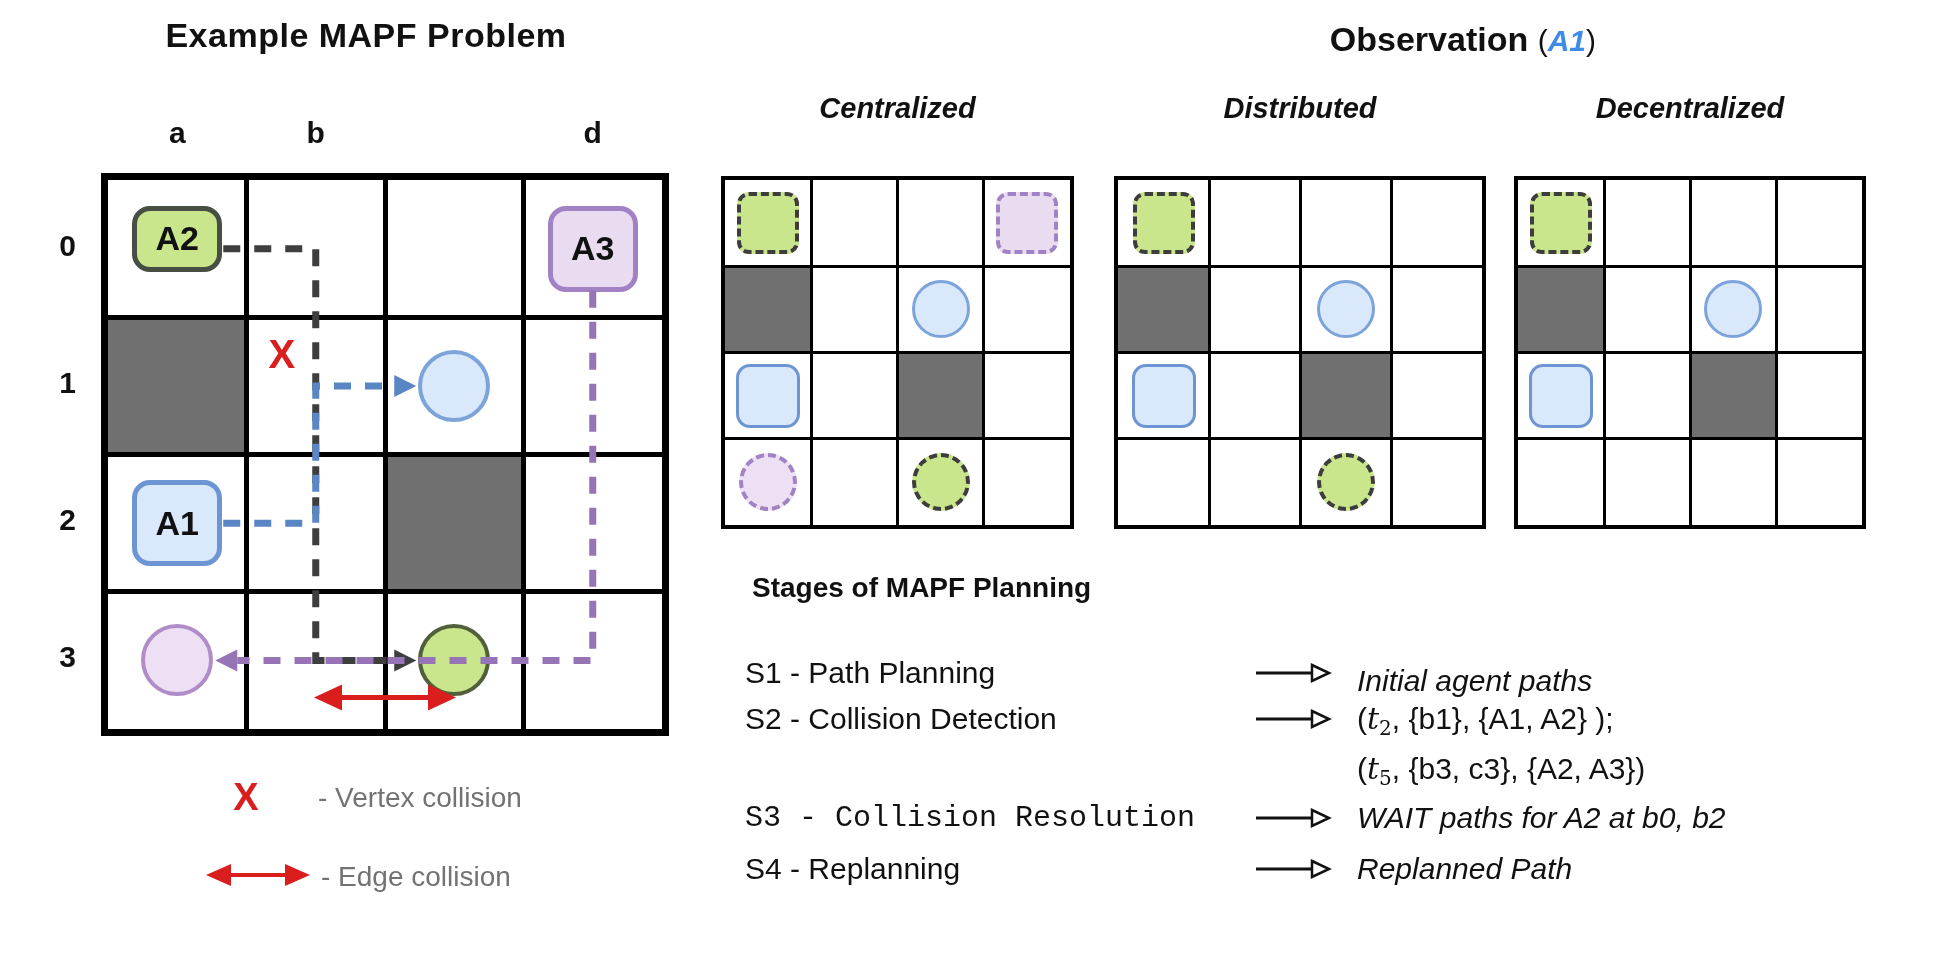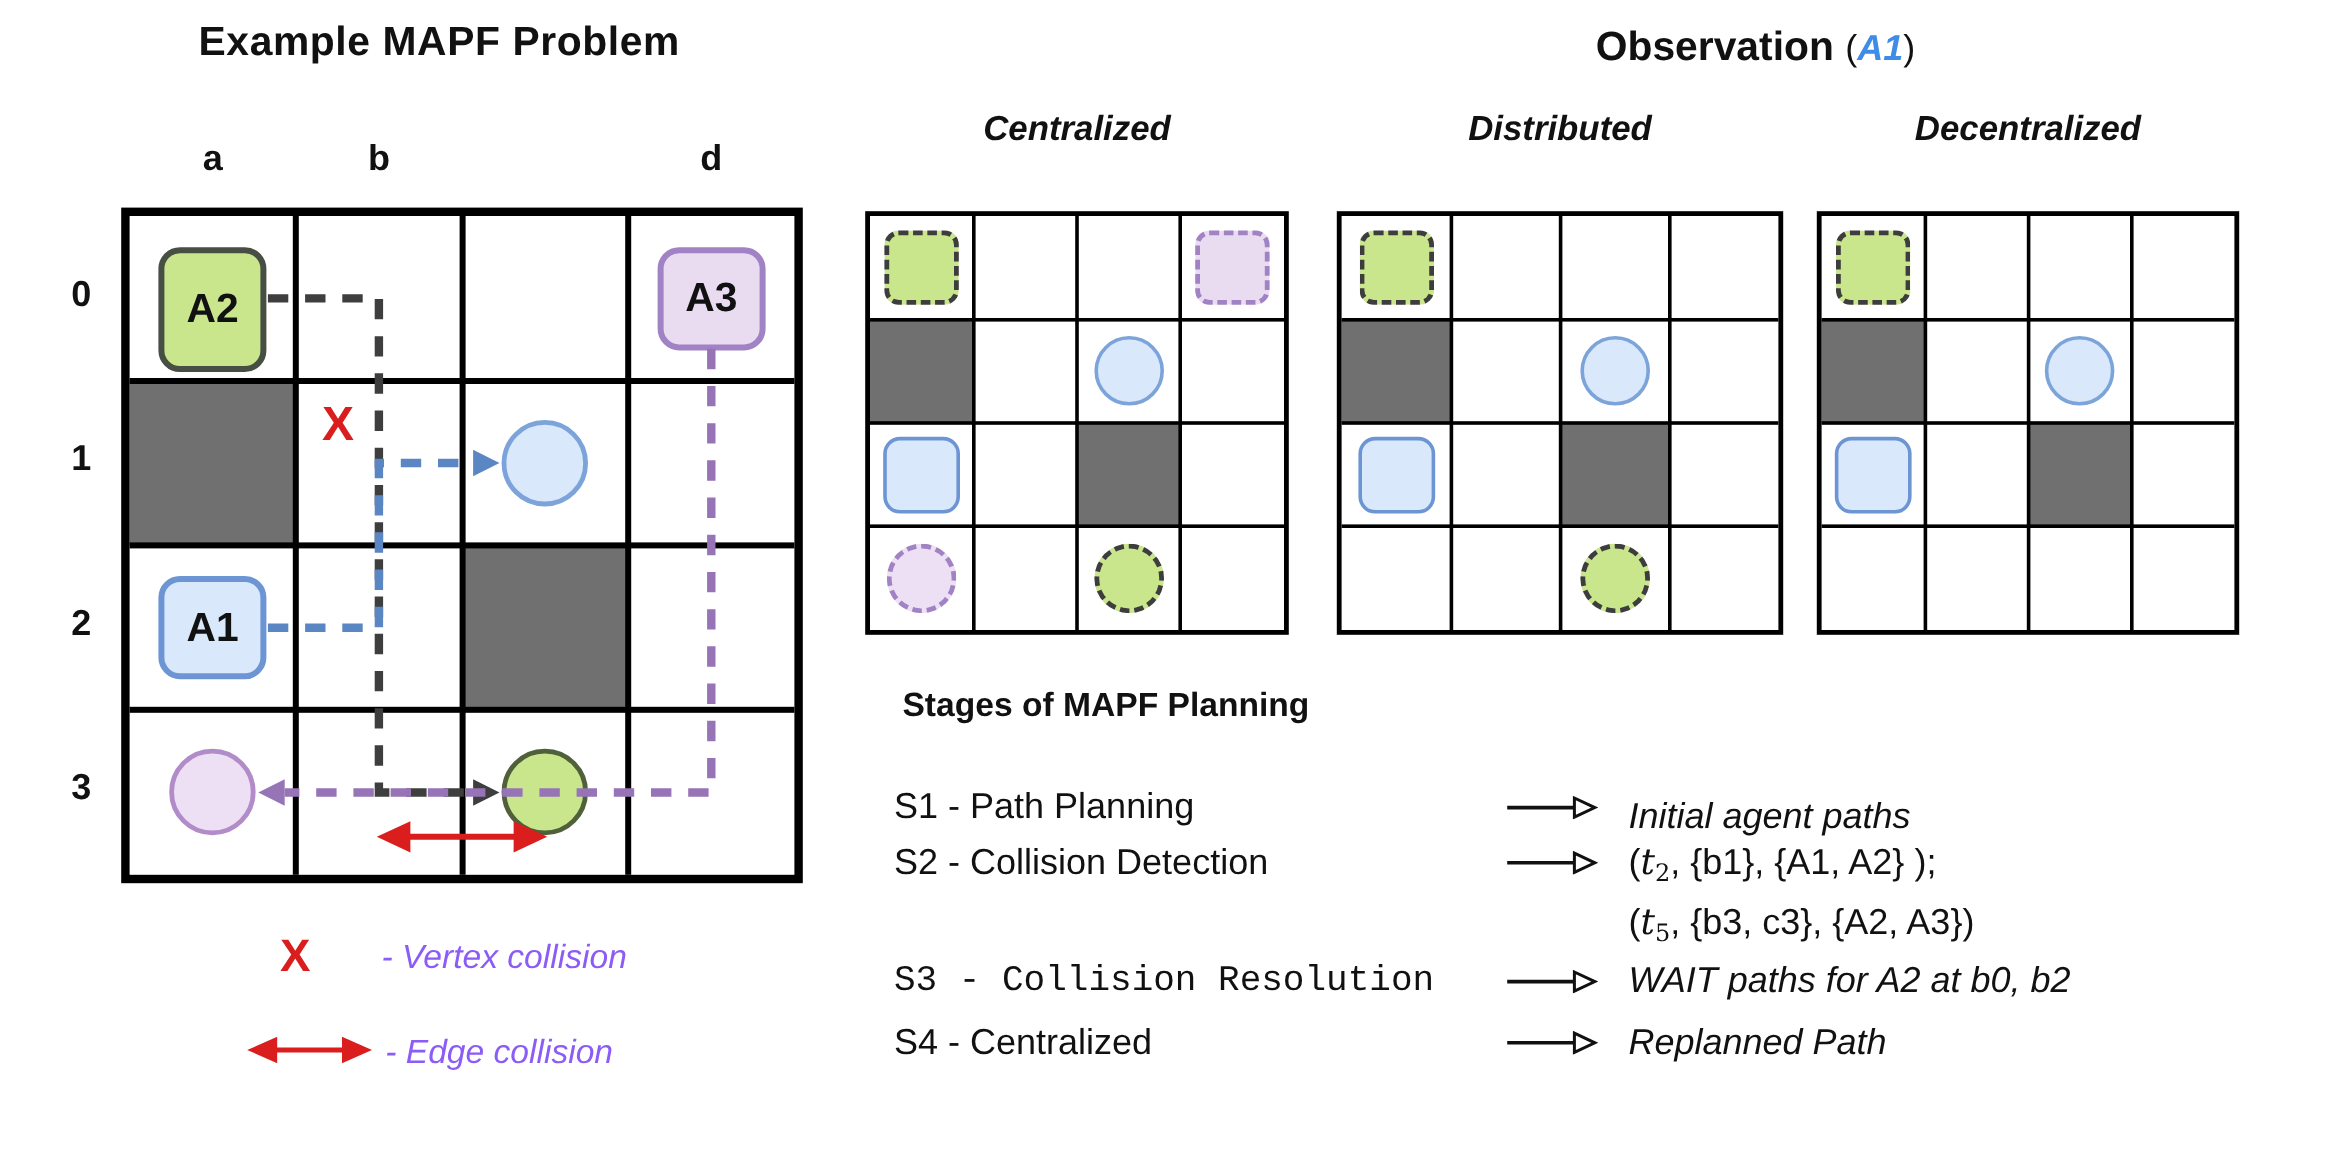--- a/index.html
+++ b/index.html
@@ -25,21 +25,21 @@
   }
   .goal-circle{box-sizing:border-box;border-radius:50%;}
   .grid-x{
     font-size:40px;font-weight:bold;color:var(--red);
     width:44px;text-align:center;line-height:40px;
   }
   .legend-x{
     font-size:38px;font-weight:bold;color:var(--red);
     width:44px;text-align:center;
   }
-  .legend-text{font-size:28px;font-style:italic;color:#8b5cf6;white-space:nowrap;}
+  .legend-text{font-size:28px;color:#737373;white-space:nowrap;}
   
   .obs-title{
     left:996px;top:20px;width:600px;text-align:right;font-size:34px;font-weight:bold;
     white-space:nowrap;
   }
   .obs-title .paren{font-weight:normal;font-size:30px;}
   .obs-title .aref{color:var(--accent-blue);font-style:italic;font-weight:bold;font-size:30px;}
   .obs-label{
     text-align:center;font-size:29px;font-weight:bold;font-style:italic;white-space:nowrap;
   }
@@ -74,21 +74,21 @@
     <div class="abs col-label" style="left: 275.75px; top: 116px; width: 80px;">b</div>
     <div class="abs col-label" style="left: 414.25px; top: 116px; width: 80px;"></div>
     <div class="abs col-label" style="left: 552.75px; top: 116px; width: 80px;">d</div>
     <div class="abs row-label" style="left: 26px; top: 228.625px; width: 50px; text-align: right;">0</div>
     <div class="abs row-label" style="left: 26px; top: 365.875px; width: 50px; text-align: right;">1</div>
     <div class="abs row-label" style="left: 26px; top: 503.125px; width: 50px; text-align: right;">2</div>
     <div class="abs row-label" style="left: 26px; top: 640.375px; width: 50px; text-align: right;">3</div>
     <div class="abs goal-circle" style="left: 418.25px; top: 349.875px; width: 72px; height: 72px; background: rgb(217, 232, 250); border: 4px solid rgb(124, 164, 218);"></div>
     <div class="abs goal-circle" style="left: 418.25px; top: 624.375px; width: 72px; height: 72px; background: rgb(201, 230, 140); border: 4px solid rgb(80, 96, 58);"></div>
     <div class="abs goal-circle" style="left: 141.25px; top: 624.375px; width: 72px; height: 72px; background: rgb(238, 224, 244); border: 4px solid rgb(177, 140, 201);"></div>
-    <div class="abs agent-box" style="left: 132.25px; top: 205.625px; width: 90px; height: 104px; background: rgb(201, 230, 140); border-color: rgb(71, 79, 68);">
+    <div class="abs agent-box" style="left: 132.25px; top: 205.625px; width: 90px; height: 66px; background: rgb(201, 230, 140); border-color: rgb(71, 79, 68);">
       <span>A2</span>
     </div>
     <div class="abs agent-box" style="left: 547.75px; top: 205.625px; width: 90px; height: 86px; background: rgb(233, 220, 240); border-color: rgb(161, 130, 196);">
       <span>A3</span>
     </div>
     <div class="abs agent-box" style="left: 132.25px; top: 480.125px; width: 90px; height: 86px; background: rgb(217, 232, 250); border-color: rgb(109, 149, 212);">
       <span>A1</span>
     </div>
     <div class="abs grid-x" style="left: 259.75px; top: 333.875px;">X</div>
   </div>
@@ -175,21 +175,21 @@
     <div class="abs stage-right" style="left: 1357px; top: 698px; height: 42px; line-height: 42px;"><span class="">(</span><span class="mvar">t</span><span class="msub">2</span><span class="">, {b1}, {A1, A2} );</span></div>
     <div class="abs stage-right" style="left: 1357px; top: 748px; height: 42px; line-height: 42px;"><span class="">(</span><span class="mvar">t</span><span class="msub">5</span><span class="">, {b3, c3}, {A2, A3})</span></div>
     <div class="abs stage-left" style="left: 745px; top: 797px; height: 42px; line-height: 42px; font-family: Liberation Mono, monospace;">S3 - Collision Resolution</div>
     <div class="abs" style="left: 1254px; top: 808px;">
       <svg width="78" height="20" viewBox="0 0 78 20">
         <line x1="2" y1="10" x2="58" y2="10" stroke="#111" stroke-width="3"></line>
         <path d="M58,2 L75,10 L58,18 Z" fill="#fff" stroke="#111" stroke-width="2.5"></path>
       </svg>
     </div>
     <div class="abs stage-right" style="left: 1357px; top: 797px; height: 42px; line-height: 42px;"><span class="it">WAIT paths for A2 at b0, b2</span></div>
-    <div class="abs stage-left" style="left: 745px; top: 848px; height: 42px; line-height: 42px;">S4 - Centralized</div>
+    <div class="abs stage-left" style="left: 745px; top: 848px; height: 42px; line-height: 42px;">S4 - Replanning</div>
     <div class="abs" style="left: 1254px; top: 859px;">
       <svg width="78" height="20" viewBox="0 0 78 20">
         <line x1="2" y1="10" x2="58" y2="10" stroke="#111" stroke-width="3"></line>
         <path d="M58,2 L75,10 L58,18 Z" fill="#fff" stroke="#111" stroke-width="2.5"></path>
       </svg>
     </div>
     <div class="abs stage-right" style="left: 1357px; top: 848px; height: 42px; line-height: 42px;"><span class="it">Replanned Path</span></div>
   </div>
 
 <svg id="overlay" class="abs" width="1940" height="980">

